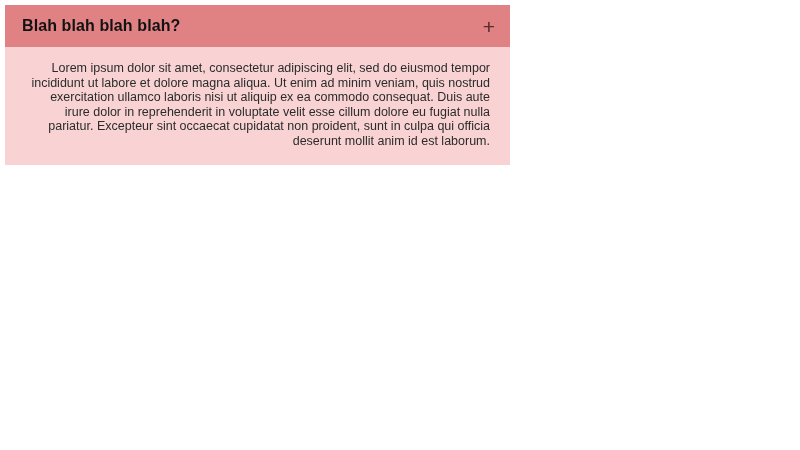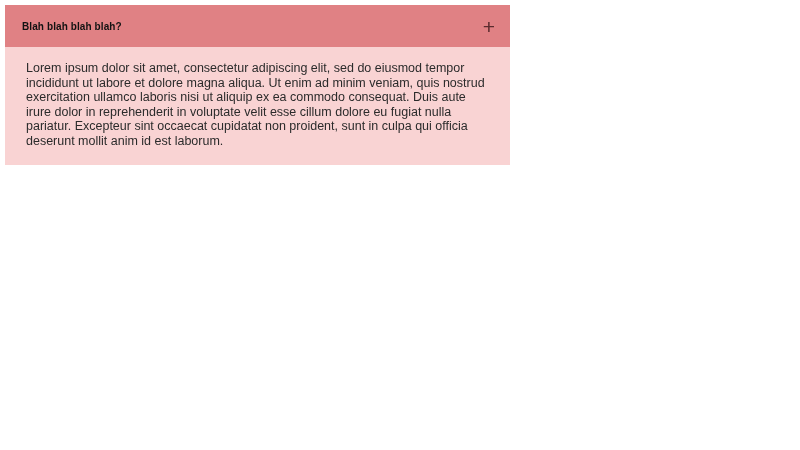--- a/index.html
+++ b/index.html
@@ -36,36 +36,37 @@
     justify-content: space-between;
     height: 42px;
     padding: 0 15px 0 17px;
     background: var(--header-bg, #e08184);
     border: none;
     width: 100%;
     cursor: pointer;
     text-align: left;
   }
   .accordion-question {
-    font-size: 10px;
+    font-size: 16px;
     font-weight: 700;
     color: var(--question-text, #121212);
     letter-spacing: 0.1px;
   }
   .accordion-toggle {
     font-size: 21px;
     font-weight: 400;
     line-height: 1;
     color: var(--icon, #5b2b2e);
     flex: 0 0 auto;
   }
   .accordion-panel {
     background: var(--panel-bg, #f9d3d3);
     min-height: 95px;
     padding: 14px 20px 17px 21px;
+    text-align: right;
   }
   .accordion-answer {
     margin: 0;
     font-size: 12.5px;
     line-height: 1.16;
     color: var(--answer-text, #2b2b2b);
   }
 </style>
 </head>
 <body>

